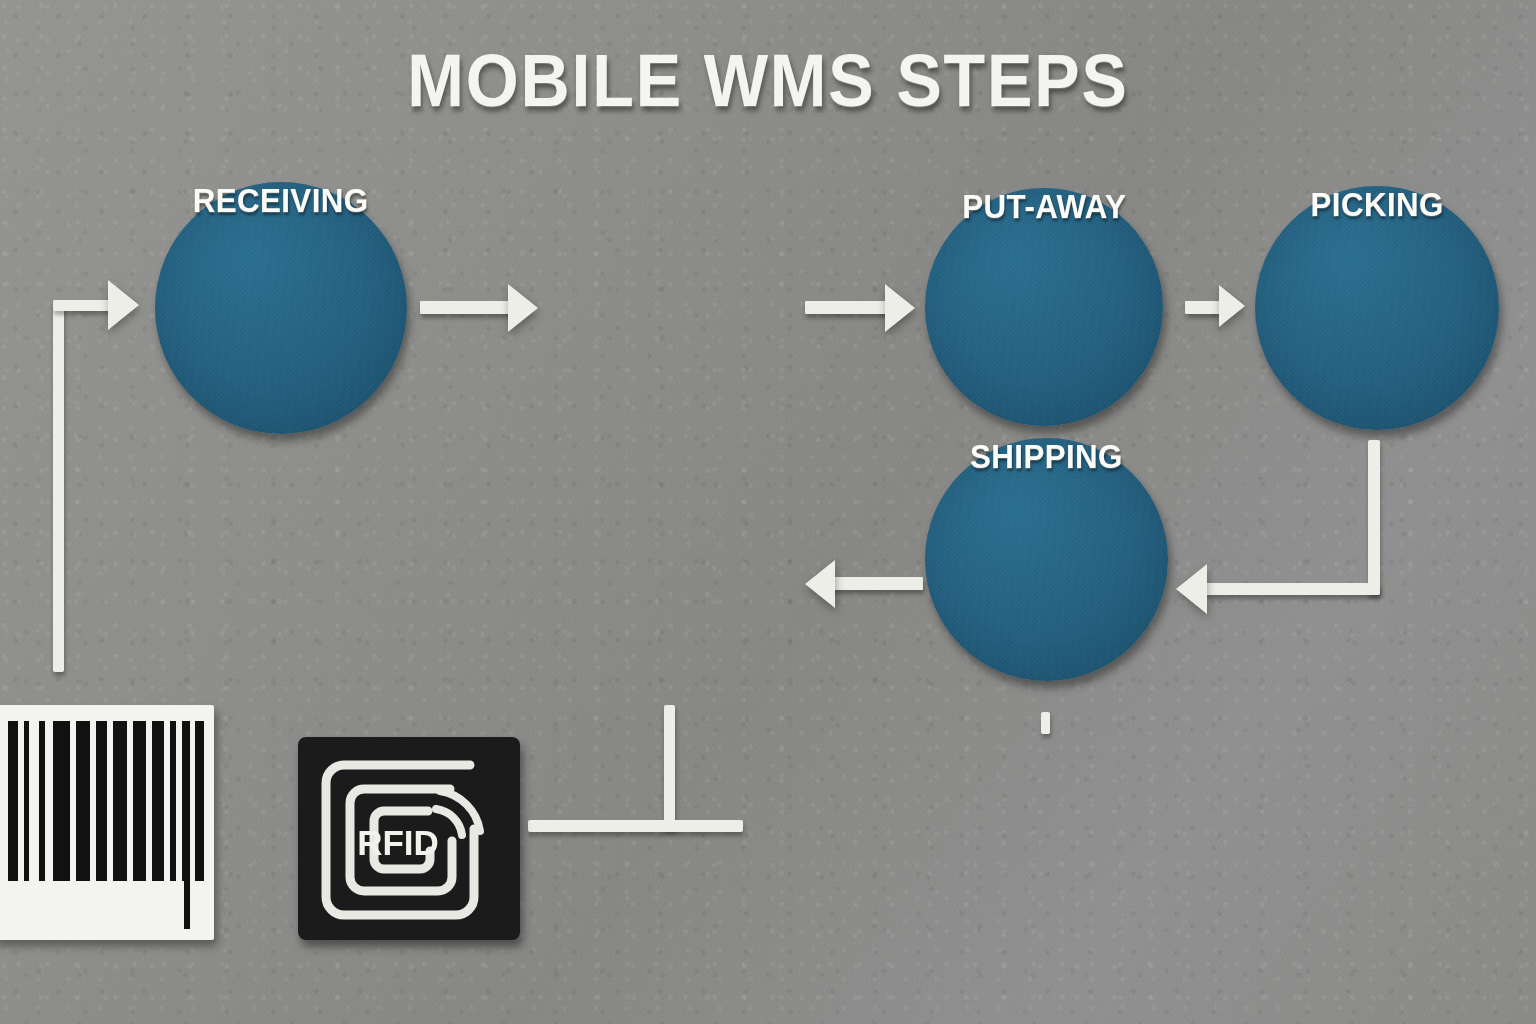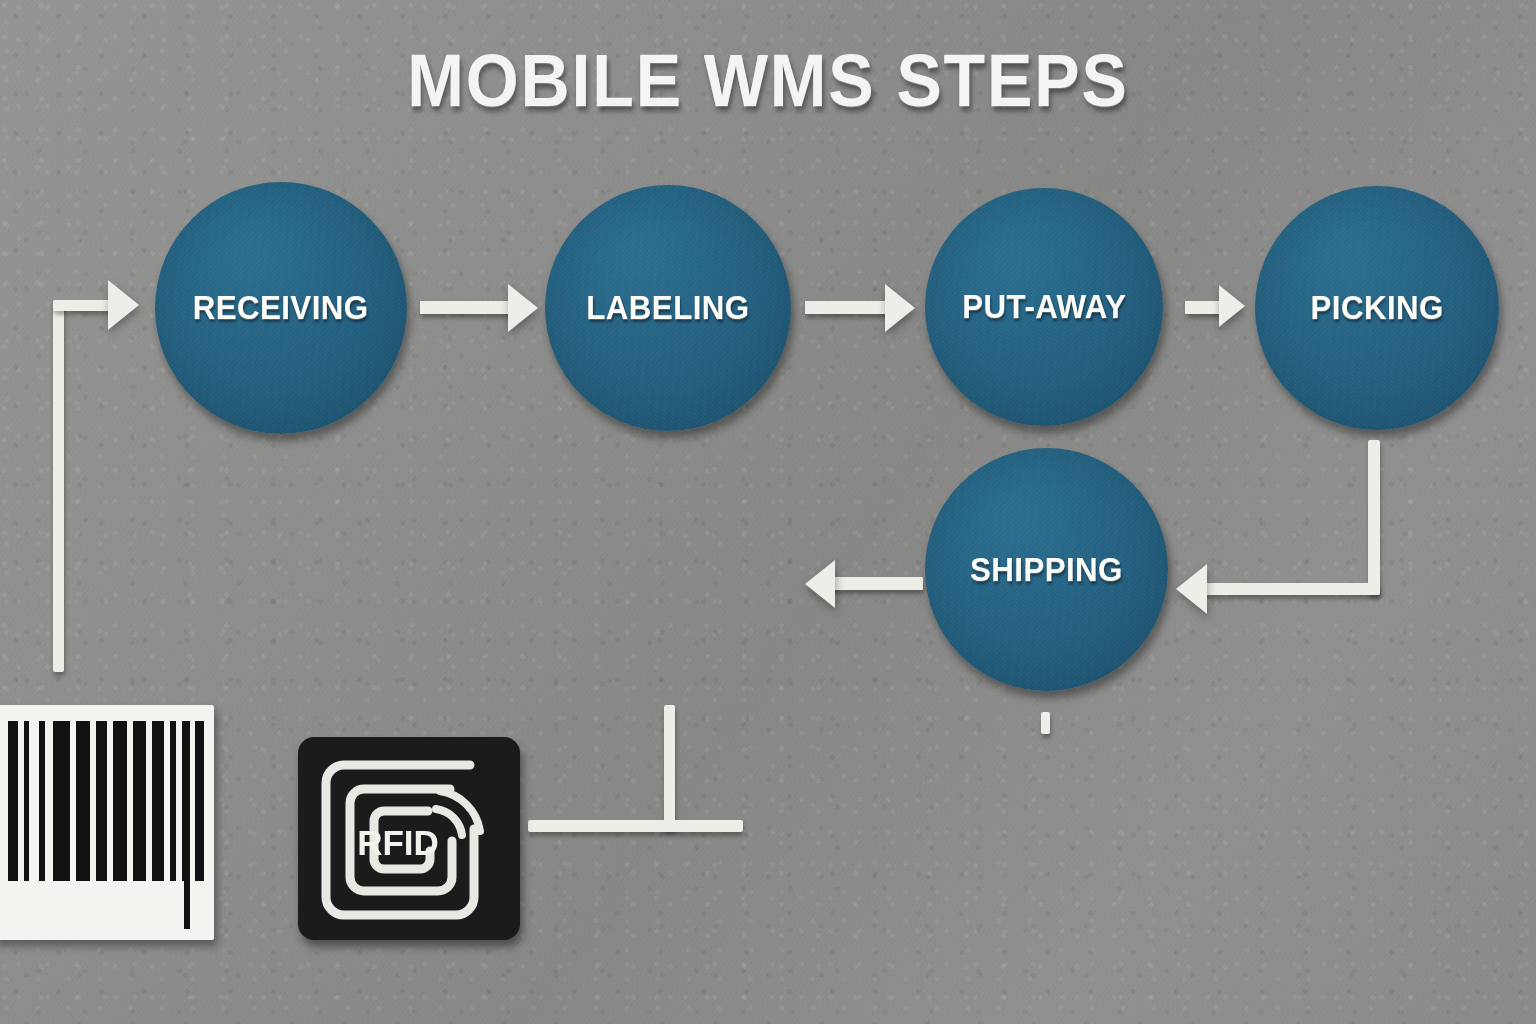--- a/index.html
+++ b/index.html
@@ -39,21 +39,21 @@
     text-shadow:2px 5px 5px rgba(0,0,0,.42), 0 1px 0 rgba(255,255,255,.5);
     white-space:nowrap;
   }
 
   
   .node{
     position:absolute;border-radius:50%;
     background:
       radial-gradient(circle at 38% 30%, #2b6f90 0%, #256283 45%, #1f5876 78%, #1b4f6b 100%);
     box-shadow:3px 7px 9px rgba(0,0,0,.38), inset 0 0 40px rgba(0,0,0,.08);
-    display:flex;align-items:center;justify-content:center;
+    display:flex;align-items:flex-start;justify-content:center;
   }
   .node::after{
     content:"";position:absolute;inset:0;border-radius:50%;pointer-events:none;
     background-image:
       repeating-linear-gradient(41deg, rgba(255,255,255,.035) 0 1px, transparent 1px 3px),
       repeating-linear-gradient(-47deg, rgba(0,0,0,.04) 0 1px, transparent 1px 4px);
     opacity:.85;
   }
   .node .lbl{
     position:relative;z-index:2;
@@ -100,21 +100,21 @@
   .bars i{display:block;background:#111;height:100%;}
   .bc-num{
     position:absolute;left:10px;right:10px;bottom:14px;text-align:left;
     font-family:"Liberation Sans",sans-serif;font-weight:700;font-size:45px;color:#111;
     letter-spacing:1px;white-space:nowrap;
   }
   .bc-tail{position:absolute;right:24px;top:16px;width:6px;height:208px;background:#111;}
 
   
   .rfid{
-    position:absolute;background:#1b1b1b;border-radius:16px;
+    position:absolute;background:#1b1b1b;border-radius:8px;
     box-shadow:3px 7px 9px rgba(0,0,0,.42);
   }
 
   
   .erp{
     position:absolute;border-radius:20px;
     background:radial-gradient(circle at 35% 28%, #2b6b8d 0%, #246184 48%, #1d5472 100%);
     box-shadow:3px 8px 10px rgba(0,0,0,.4);
     display:flex;align-items:center;justify-content:center;
   }
@@ -143,23 +143,20 @@
 
   <div class="node" style="left:155px;top:182px;width:252px;height:252px;">
     <span class="lbl">RECEIVING</span>
   </div>
 
   <div class="arrow right" style="left:420px;top:301px;width:118px;">
     <div class="shaft" style="width:92px;"></div>
     <div class="head" style="left:88px;top:-17px;"></div>
   </div>
 
-  <div class="node" style="left:545px;top:185px;width:246px;height:246px;">
-    <span class="lbl">LABELING</span>
-  </div>
 
   <div class="arrow right" style="left:805px;top:301px;width:110px;">
     <div class="shaft" style="width:84px;"></div>
     <div class="head" style="left:80px;top:-17px;"></div>
   </div>
 
   <div class="node" style="left:925px;top:188px;width:238px;height:238px;">
     <span class="lbl">PUT-AWAY</span>
   </div>
 
@@ -175,21 +172,21 @@
   <div class="seg" style="left:1368px;top:440px;width:12px;height:155px;"></div>
   <div class="seg" style="left:1205px;top:583px;width:175px;height:12px;"></div>
   <div class="tri left" style="left:1176px;top:564px;"></div>
 
 
   <div class="arrow left" style="left:805px;top:577px;width:115px;">
     <div class="shaft" style="left:26px;width:92px;"></div>
     <div class="head" style="left:0px;top:-17px;"></div>
   </div>
 
-  <div class="node" style="left:925px;top:448px;width:243px;height:243px;">
+  <div class="node" style="left:925px;top:438px;width:243px;height:243px;">
     <span class="lbl">SHIPPING</span>
   </div>
 
   <div class="seg" style="left:1041px;top:712px;width:9px;height:22px;"></div>
 
   <div class="seg" style="left:664px;top:705px;width:11px;height:125px;"></div>
   <div class="seg" style="left:528px;top:820px;width:215px;height:12px;"></div>
 
   <div class="barcode" style="left:-6px;top:705px;width:220px;height:235px;">
     <div class="bars" id="barcode-bars">

